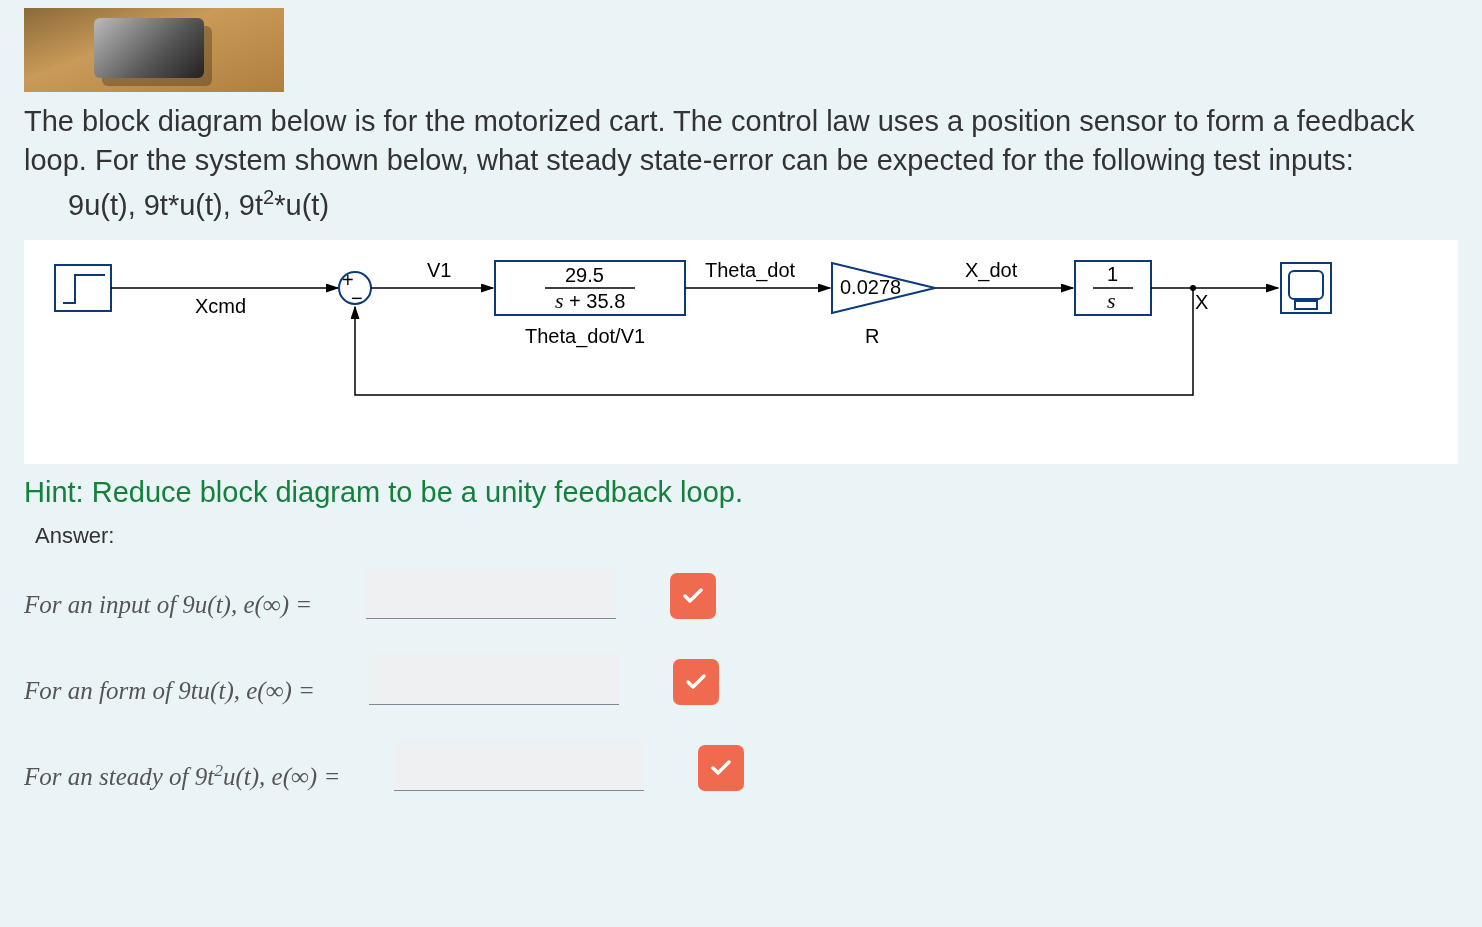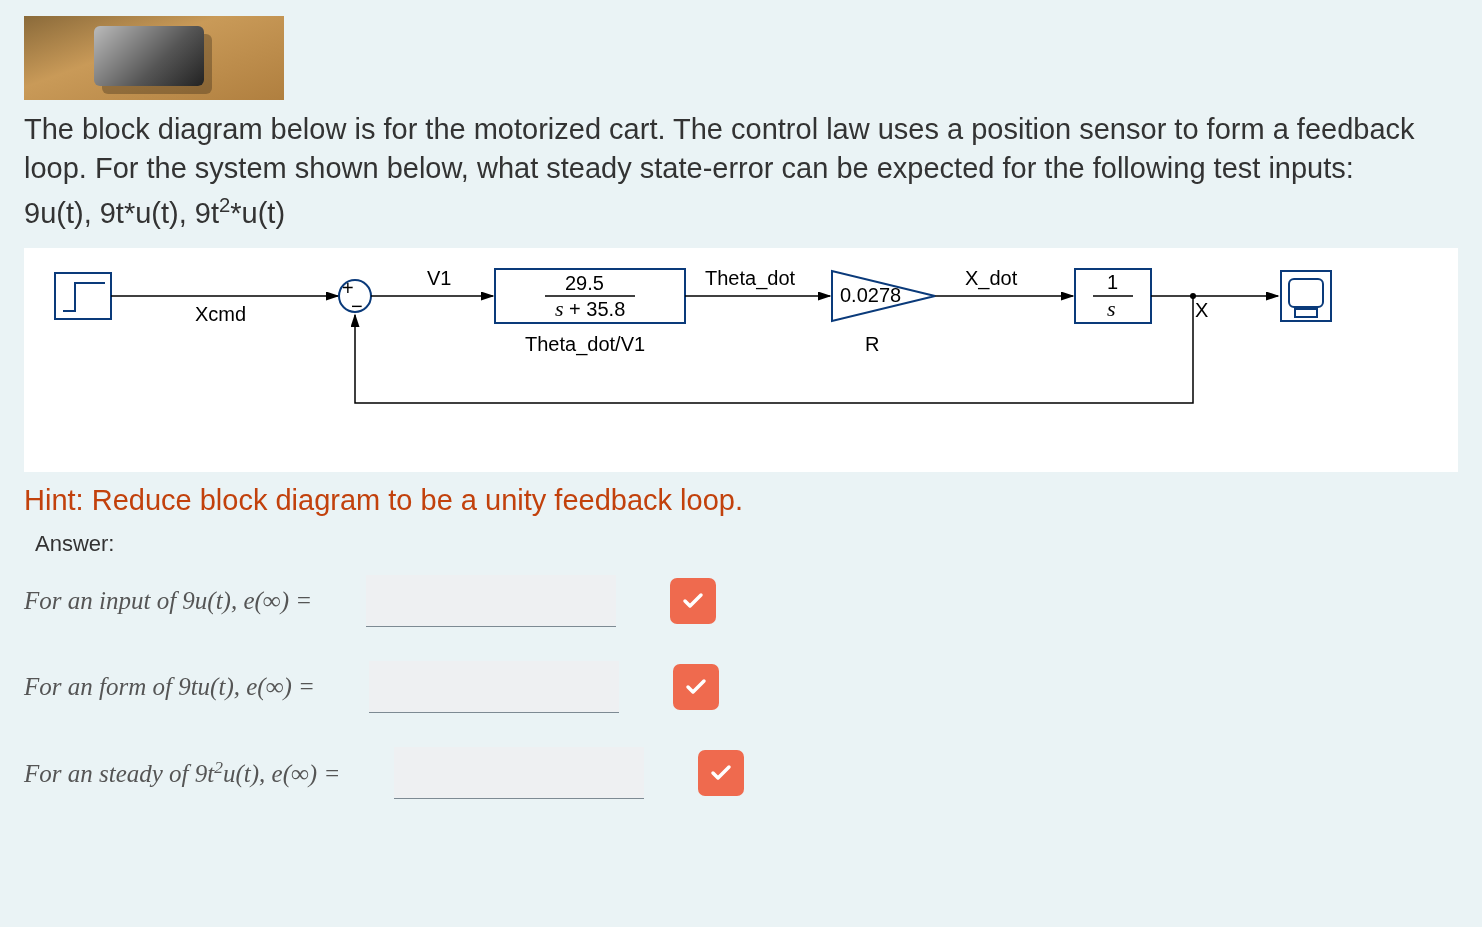--- a/index.html
+++ b/index.html
@@ -3,64 +3,64 @@
 <meta charset="utf-8">
 <style>
   * { box-sizing: border-box; margin: 0; padding: 0; }
   body {
     background: #eaf3f5;
     font-family: Arial, Helvetica, sans-serif;
     color: #333;
     padding: 0;
     width: 1482px;
   }
-  .page { padding: 16px 24px 40px 24px; }
+  .page { padding: 8px 24px 40px 24px; }
   .thumb {
     width: 260px; height: 84px;
     background: linear-gradient(160deg, #8a6a3a 0%, #c99a58 40%, #b07f3f 100%);
     margin-bottom: 10px;
     position: relative;
     overflow: hidden;
   }
   .thumb::after{
     content:""; position:absolute; left:70px; top:10px; width:110px; height:60px;
     background: linear-gradient(135deg,#bbb 0%, #555 60%, #222 100%);
     border-radius:6px; box-shadow: 8px 8px 0 rgba(0,0,0,.25);
   }
   .body-text { font-size: 29px; line-height: 1.35; color: #333; }
   .body-text p { margin-bottom: 4px; }
-  .inputs-line { font-size: 29px; margin-top: 6px; }
+  .inputs-line { font-size: 29px; margin-top: 6px; margin-left: 44px; }
   .sup { font-size: 0.7em; vertical-align: super; }
   .diagram-wrap {
     background: #fff;
     border: 1px solid #fff;
     margin: 18px 0 12px 0;
     padding: 14px 10px 34px 10px;
   }
   .answer-label { font-size: 22px; margin: 14px 0 18px 11px; color:#333; }
-  .qrow { display: flex; align-items: center; margin-bottom: 34px; gap: 44px; }
+  .qrow { display: flex; align-items: flex-end; margin-bottom: 34px; gap: 44px; }
   .qprompt {
     font-style: italic; font-family: "Times New Roman", serif;
     font-size: 25px; color: #555; margin-right: 10px; white-space: nowrap;
   }
   .ansbox {
     width: 250px; height: 52px;
     background: #eef0f2;
     border: none; border-bottom: 1px solid #7d8a93;
     font-size: 20px; padding: 6px 10px;
     color:#333;
   }
   .checkbtn {
     width: 46px; height: 46px; margin-left: 10px;
     background: #ef6a4e; border-radius: 7px;
     display:flex; align-items:center; justify-content:center;
     cursor:pointer;
   }
   .checkbtn svg { width:24px; height:24px; }
-  .hint { font-size: 29px; color:#c2410c; }
+  .hint { font-size: 29px; color:#15803d; }
   
   .dg-text { font-family: Arial, sans-serif; font-size: 20px; fill:#000; }
   .dg-serif { font-family: "Times New Roman", serif; font-style: italic; font-size: 22px; fill:#000; }
 </style>
 </head>
 <body>
 
 <div class="page">
 
   <div class="thumb" aria-label="motorized-cart-photo"></div>

